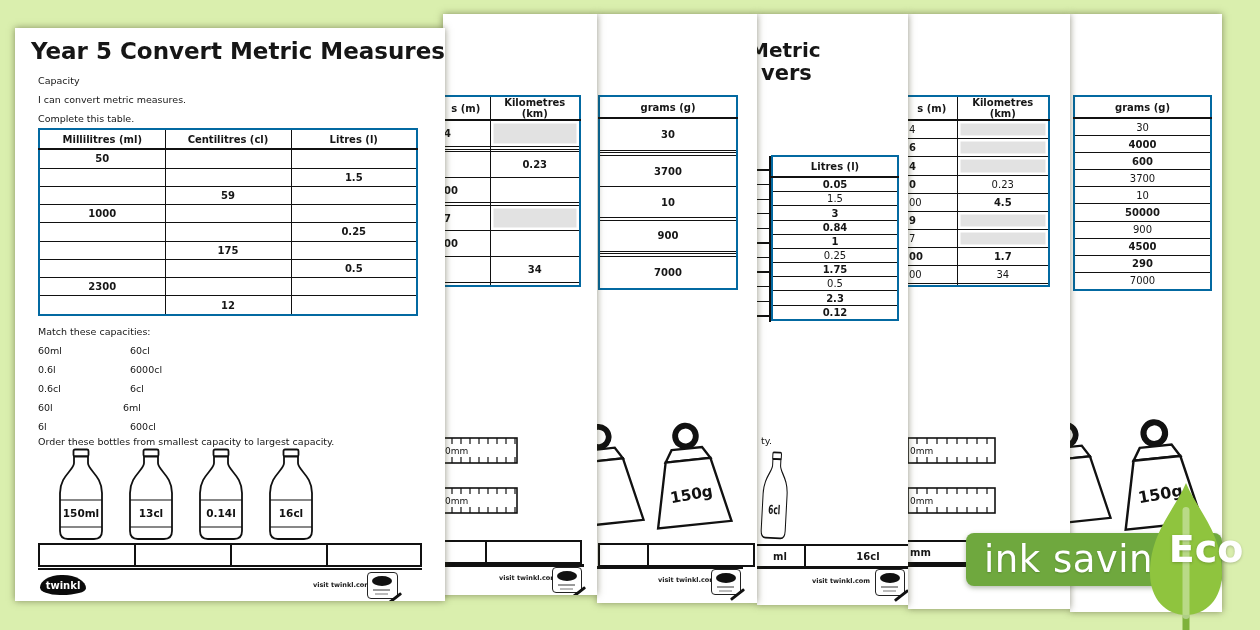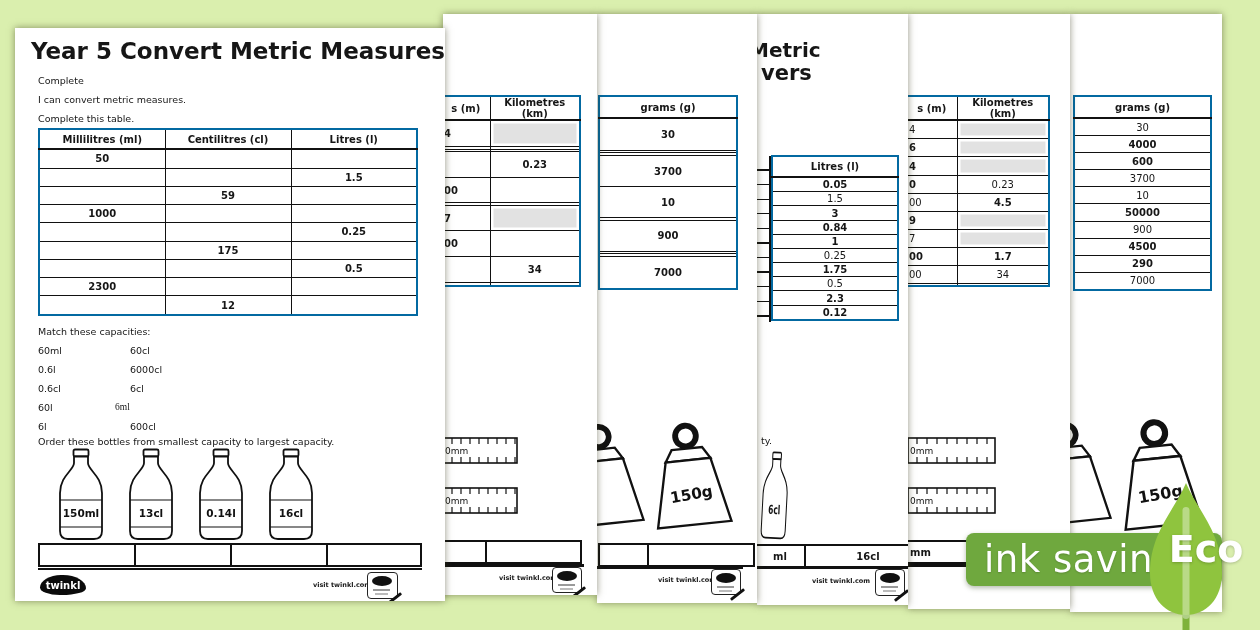--- a/index.html
+++ b/index.html
@@ -41,21 +41,21 @@
   .eco{position:absolute;left:1146px;top:527px;width:80px;text-align:center;z-index:102;color:#fff;
        font-weight:bold;font-size:38px;text-shadow:0 1px 3px rgba(0,0,0,.22);margin-left:20px;}
 </style>
 </head>
 <body>
 
 <div class="stage">
 
   <div class="sheet" style="left:15px;top:28px;width:430px;height:573px;z-index:60;">
     <div class="t" style="left:0;right:0;top:10px;text-align:right;font-weight:bold;font-size:23px;">Year 5 Convert Metric Measures</div>
-    <div class="t small" style="left:23px;top:47px;">Complete</div>
+    <div class="t small" style="left:23px;top:47px;">Capacity</div>
     <div class="t small" style="left:23px;top:66px;">I can convert metric measures.</div>
     <div class="t small" style="left:23px;top:85px;">Complete this table.</div>
 
     <table class="wk" style="left:23px;top:100px;width:380px;height:188px;">
       <thead>
           <tr style="height:20px;border-radius:8px;">
         <th>Millilitres (ml)</th>
         <th>Centilitres (cl)</th>
         <th>Litres (l)</th>
       </tr>
@@ -110,21 +110,21 @@
     </table>
 
     <div class="t small" style="left:23px;top:298px;">Match these capacities:</div>
     <div class="t small" style="left:23px;top:317px;">60ml</div>
     <div class="t small" style="left:115px;top:317px;">60cl</div>
     <div class="t small" style="left:23px;top:336px;">0.6l</div>
     <div class="t small" style="left:115px;top:336px;">6000cl</div>
     <div class="t small" style="left:23px;top:355px;">0.6cl</div>
     <div class="t small" style="left:115px;top:355px;">6cl</div>
     <div class="t small" style="left:23px;top:374px;">60l</div>
-    <div class="t small" style="left:100px;top:374px;font-family:Liberation Serif, serif;">6ml</div>
+    <div class="t small" style="left:108px;top:374px;">6ml</div>
     <div class="t small" style="left:23px;top:393px;">6l</div>
     <div class="t small" style="left:115px;top:393px;">600cl</div>
 
     <div class="t small" style="left:23px;top:408px;">Order these bottles from smallest capacity to largest capacity.</div>
 
     <svg style="position:absolute;left:38px;top:420px;" width="56" height="94" viewBox="0 0 56 94">
       <rect x="20.5" y="1.5" width="15" height="7" rx="1.5" fill="#fff" stroke="#111" stroke-width="1.8"></rect>
       <path d="M21,8.5 L21,15 C21,22 7,28 7,45 L7,83 Q7,91 15,91 L41,91 Q49,91 49,83 L49,45 C49,28 35,22 35,15 L35,8.5 Z" fill="#fff" stroke="#111" stroke-width="1.8" stroke-linejoin="round"></path>
       <line x1="7" y1="52" x2="49" y2="52" stroke="#111" stroke-width="1.2"></line>
       <line x1="7" y1="79" x2="49" y2="79" stroke="#111" stroke-width="1.2"></line>

